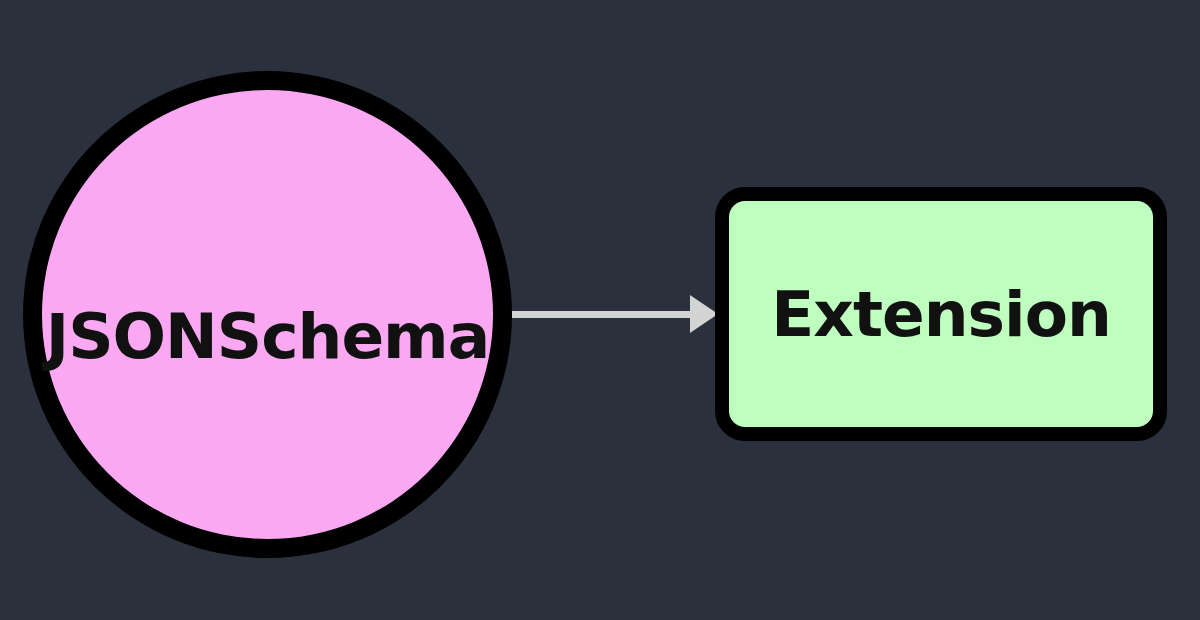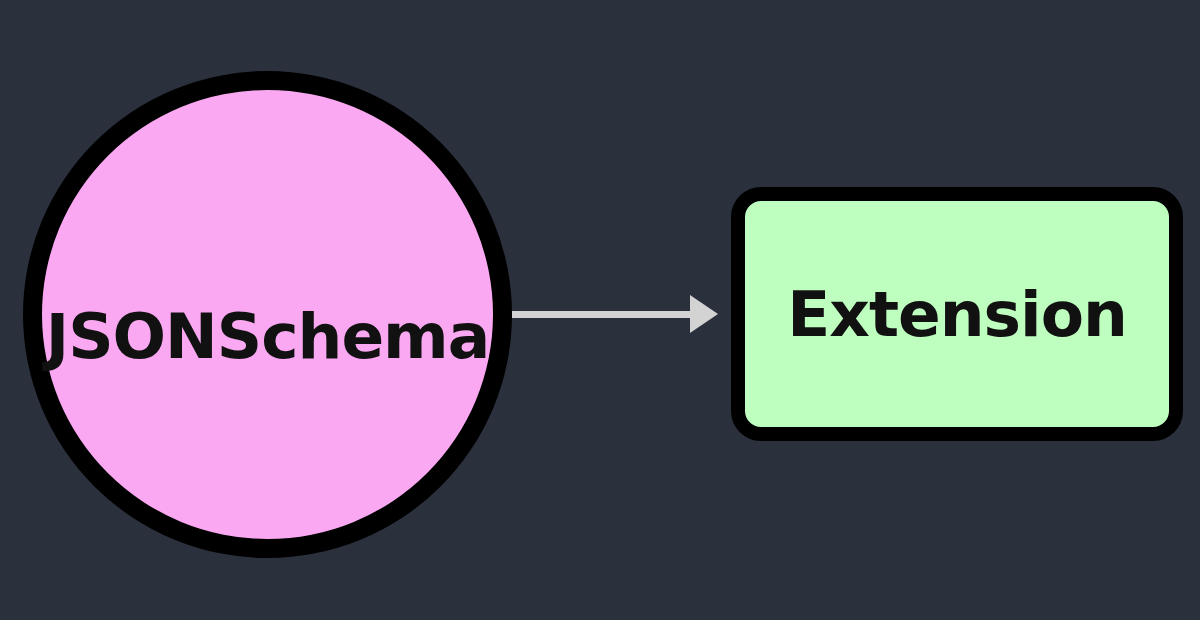--- a/index.html
+++ b/index.html
@@ -46,21 +46,20 @@
     top: 187px;
     width: 452px;
     height: 254px;
     box-sizing: border-box;
     background: #beffc0;
     border: 14px solid #000000;
     border-radius: 30px;
     display: flex;
     align-items: center;
     justify-content: center;
-    margin-left: 16px;
   }
   .node-rect .label {
     color: #111111;
     font-size: 63px;
     font-weight: 600;
     letter-spacing: -1px;
     white-space: nowrap;
   }
   .edge-line {
     position: absolute;

